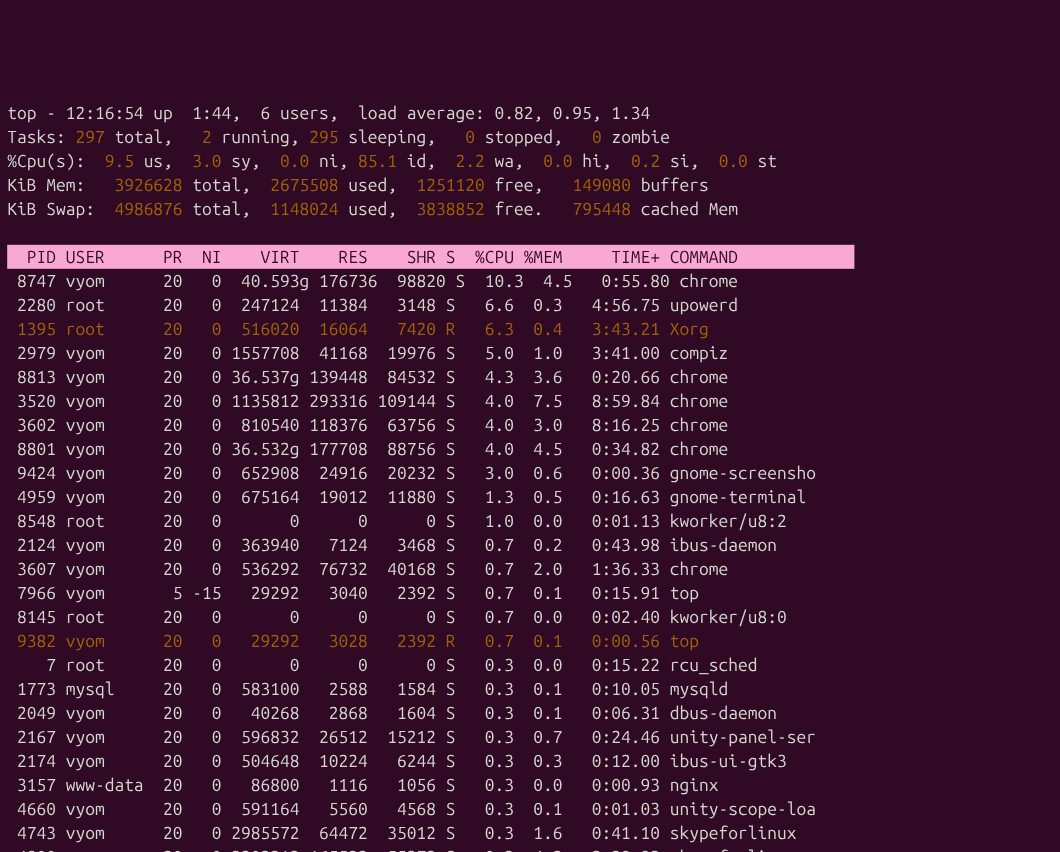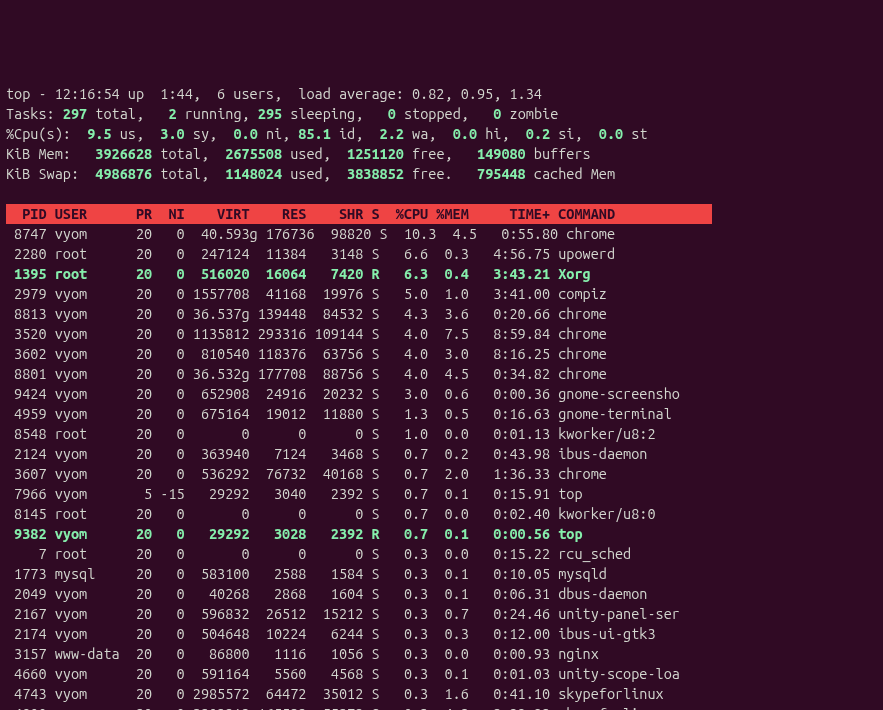--- a/index.html
+++ b/index.html
@@ -8,25 +8,25 @@
       color: #d3d7cf;
       font-family: 'Ubuntu Mono', 'DejaVu Sans Mono', monospace;
       font-size: 14.5px;
       line-height: 1.38;
       padding: 4px 6px;
       white-space: pre;
       width: 883px;
       height: 710px;
       overflow: hidden;
     }
-    .b { font-weight: bold; color: #86efac; }
+    .b { font-weight: normal; color: #a16207; }
     .hdr {
-      background: #ef4444;
+      background: #f9a8d4;
       color: #300a24;
-      font-weight: bold;
+      font-weight: normal;
       display: inline-block;
     }
     .row { display: block; }
   </style>
 </head>
 <body>
 
 
 
 <div id="out"><span class="row">top - 12:16:54 up  1:44,  6 users,  load average: 0.82, 0.95, 1.34</span><span class="row"><span>Tasks: </span><span class="b">297 </span><span>total,   </span><span class="b">2 </span><span>running, </span><span class="b">295 </span><span>sleeping,   </span><span class="b">0 </span><span>stopped,   </span><span class="b">0 </span><span>zombie</span></span><span class="row"><span>%Cpu(s):  </span><span class="b">9.5 </span><span>us,  </span><span class="b">3.0 </span><span>sy,  </span><span class="b">0.0 </span><span>ni, </span><span class="b">85.1 </span><span>id,  </span><span class="b">2.2 </span><span>wa,  </span><span class="b">0.0 </span><span>hi,  </span><span class="b">0.2 </span><span>si,  </span><span class="b">0.0 </span><span>st</span></span><span class="row"><span>KiB Mem:   </span><span class="b">3926628 </span><span>total,  </span><span class="b">2675508 </span><span>used,  </span><span class="b">1251120 </span><span>free,   </span><span class="b">149080 </span><span>buffers</span></span><span class="row"><span>KiB Swap:  </span><span class="b">4986876 </span><span>total,  </span><span class="b">1148024 </span><span>used,  </span><span class="b">3838852 </span><span>free.   </span><span class="b">795448 </span><span>cached Mem</span></span><span class="row"> </span><span class="row"><span class="hdr">  PID USER      PR  NI    VIRT    RES    SHR S  %CPU %MEM     TIME+ COMMAND            </span></span><span class="row"> 8747 vyom      20   0  40.593g 176736  98820 S  10.3  4.5   0:55.80 chrome</span><span class="row"> 2280 root      20   0  247124  11384   3148 S   6.6  0.3   4:56.75 upowerd</span><span class="row b"> 1395 root      20   0  516020  16064   7420 R   6.3  0.4   3:43.21 Xorg</span><span class="row"> 2979 vyom      20   0 1557708  41168  19976 S   5.0  1.0   3:41.00 compiz</span><span class="row"> 8813 vyom      20   0 36.537g 139448  84532 S   4.3  3.6   0:20.66 chrome</span><span class="row"> 3520 vyom      20   0 1135812 293316 109144 S   4.0  7.5   8:59.84 chrome</span><span class="row"> 3602 vyom      20   0  810540 118376  63756 S   4.0  3.0   8:16.25 chrome</span><span class="row"> 8801 vyom      20   0 36.532g 177708  88756 S   4.0  4.5   0:34.82 chrome</span><span class="row"> 9424 vyom      20   0  652908  24916  20232 S   3.0  0.6   0:00.36 gnome-screensho</span><span class="row"> 4959 vyom      20   0  675164  19012  11880 S   1.3  0.5   0:16.63 gnome-terminal</span><span class="row"> 8548 root      20   0       0      0      0 S   1.0  0.0   0:01.13 kworker/u8:2</span><span class="row"> 2124 vyom      20   0  363940   7124   3468 S   0.7  0.2   0:43.98 ibus-daemon</span><span class="row"> 3607 vyom      20   0  536292  76732  40168 S   0.7  2.0   1:36.33 chrome</span><span class="row"> 7966 vyom       5 -15   29292   3040   2392 S   0.7  0.1   0:15.91 top</span><span class="row"> 8145 root      20   0       0      0      0 S   0.7  0.0   0:02.40 kworker/u8:0</span><span class="row b"> 9382 vyom      20   0   29292   3028   2392 R   0.7  0.1   0:00.56 top</span><span class="row">    7 root      20   0       0      0      0 S   0.3  0.0   0:15.22 rcu_sched</span><span class="row"> 1773 mysql     20   0  583100   2588   1584 S   0.3  0.1   0:10.05 mysqld</span><span class="row"> 2049 vyom      20   0   40268   2868   1604 S   0.3  0.1   0:06.31 dbus-daemon</span><span class="row"> 2167 vyom      20   0  596832  26512  15212 S   0.3  0.7   0:24.46 unity-panel-ser</span><span class="row"> 2174 vyom      20   0  504648  10224   6244 S   0.3  0.3   0:12.00 ibus-ui-gtk3</span><span class="row"> 3157 www-data  20   0   86800   1116   1056 S   0.3  0.0   0:00.93 nginx</span><span class="row"> 4660 vyom      20   0  591164   5560   4568 S   0.3  0.1   0:01.03 unity-scope-loa</span><span class="row"> 4743 vyom      20   0 2985572  64472  35012 S   0.3  1.6   0:41.10 skypeforlinux</span><span class="row"> 4800 vyom      20   0 3202212 165532  55372 S   0.3  4.2   2:29.92 skypeforlinux</span></div>

